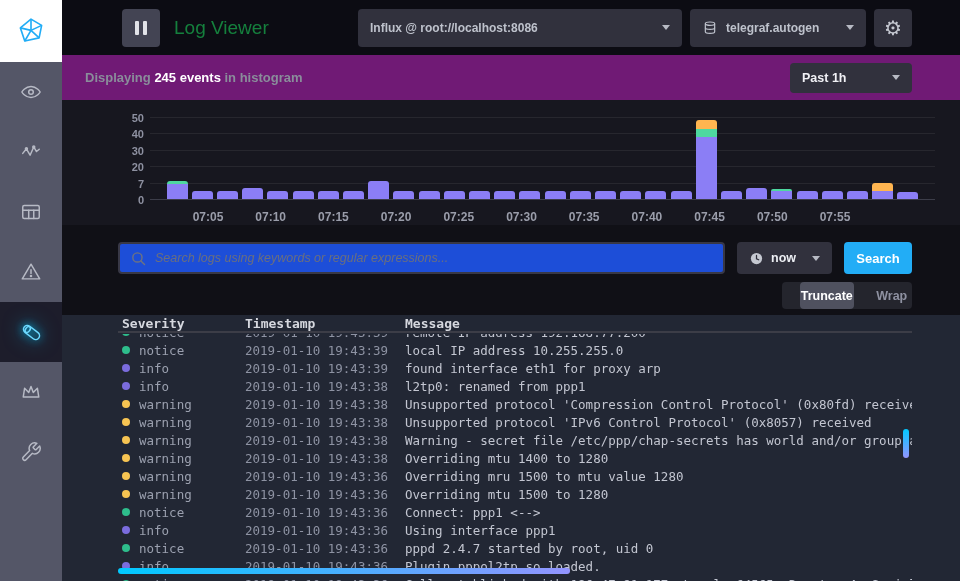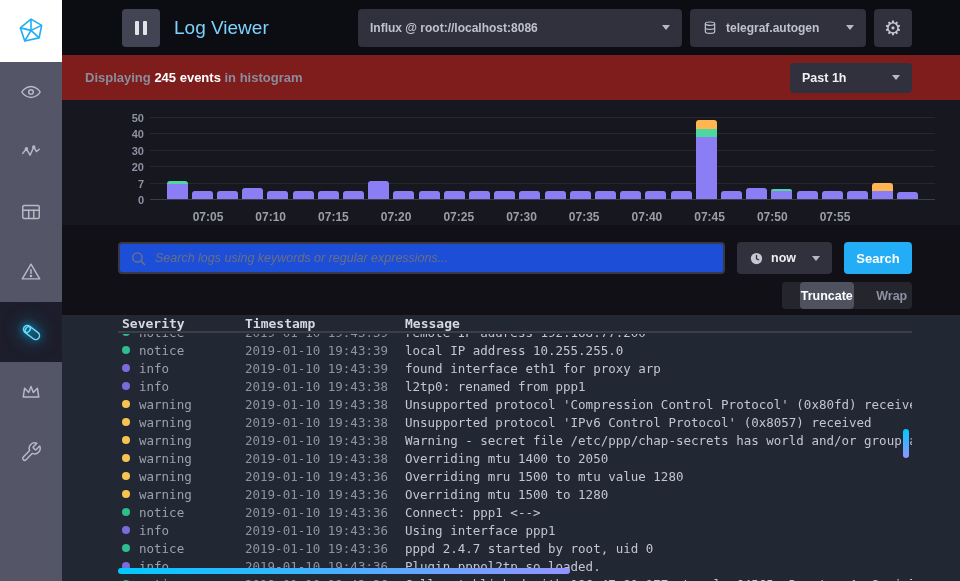--- a/index.html
+++ b/index.html
@@ -19,38 +19,38 @@
   .nav-item.active svg { stroke:#6cd9ff; opacity:1;
     filter:drop-shadow(0 0 4px rgba(0,201,255,.95)) drop-shadow(0 0 9px rgba(0,201,255,.55)); }
 
   
   .topbar { position:absolute; left:62px; top:0; width:898px; height:55px;
     background:#0c0c13; display:flex; align-items:center; }
   .pause-btn { width:38px; height:38px; margin-left:60px; border-radius:4px;
     background:#434453; display:flex; align-items:center; justify-content:center;
     gap:4px; cursor:pointer; }
   .pause-btn i { display:block; width:4px; height:14px; background:#e2e3e8; border-radius:1px; }
-  .page-title { margin-left:14px; font-size:19px; color:#7dd3fc; font-weight:400; }
+  .page-title { margin-left:14px; font-size:19px; color:#15803d; font-weight:400; }
   .topbar-right { margin-left:auto; margin-right:48px; display:flex; gap:8px; align-items:center; }
   .dropdown { height:38px; background:#31313d; border-radius:4px; display:flex;
     align-items:center; padding:0 12px; cursor:pointer; color:#bec2cc;
     font-size:12px; font-weight:bold; }
   .dropdown .caret { margin-left:auto; }
   .caret { width:0; height:0; border-left:4.5px solid transparent;
     border-right:4.5px solid transparent; border-top:5.5px solid #b7bac4; }
   .dd-source { width:324px; }
   .dd-db { width:176px; gap:8px; }
   .gear-btn { width:38px; height:38px; background:#31313d; border-radius:4px;
     display:flex; align-items:center; justify-content:center; cursor:pointer;
     color:#c5c8d1; font-size:20px; line-height:1; }
 
   
   .content { position:absolute; left:62px; top:55px; width:898px; height:526px; }
   .histo-header { position:absolute; left:0; top:0; width:898px; height:45px;
-    background:#7f1d1d; display:flex; align-items:center; padding-left:23px; }
+    background:#701a75; display:flex; align-items:center; padding-left:23px; }
   .histo-header .txt { font-size:13px; font-weight:600; color:#8a8d9b; }
   .histo-header .txt b { color:#ffffff; font-weight:700; }
   .dd-time { margin-left:auto; margin-right:48px; width:122px; height:30px;
     color:#f0f0f5; font-size:12.5px; }
 
   .histogram { position:absolute; left:0; top:45px; width:898px; height:125px;
     background:#17171f; }
   .plot { position:absolute; left:88px; top:18px; width:785px; height:82px; }
   .plot::after { content:""; position:absolute; left:0; right:0; bottom:0;
     height:1px; background:#3c3d49; }
@@ -413,21 +413,21 @@
             </span>
             <span class="cell-ts">2019-01-10 19:43:38</span>
             <span class="cell-msg">Warning - secret file /etc/ppp/chap-secrets has world and/or group access</span>
           </div>
           <div class="log-row">
             <span class="cell-sev">
               <span class="dot" style="background: rgb(247, 196, 82);"></span>
               <span>warning</span>
             </span>
             <span class="cell-ts">2019-01-10 19:43:38</span>
-            <span class="cell-msg">Overriding mtu 1400 to 2050</span>
+            <span class="cell-msg">Overriding mtu 1400 to 1280</span>
           </div>
           <div class="log-row">
             <span class="cell-sev">
               <span class="dot" style="background: rgb(247, 196, 82);"></span>
               <span>warning</span>
             </span>
             <span class="cell-ts">2019-01-10 19:43:36</span>
             <span class="cell-msg">Overriding mru 1500 to mtu value 1280</span>
           </div>
           <div class="log-row">

